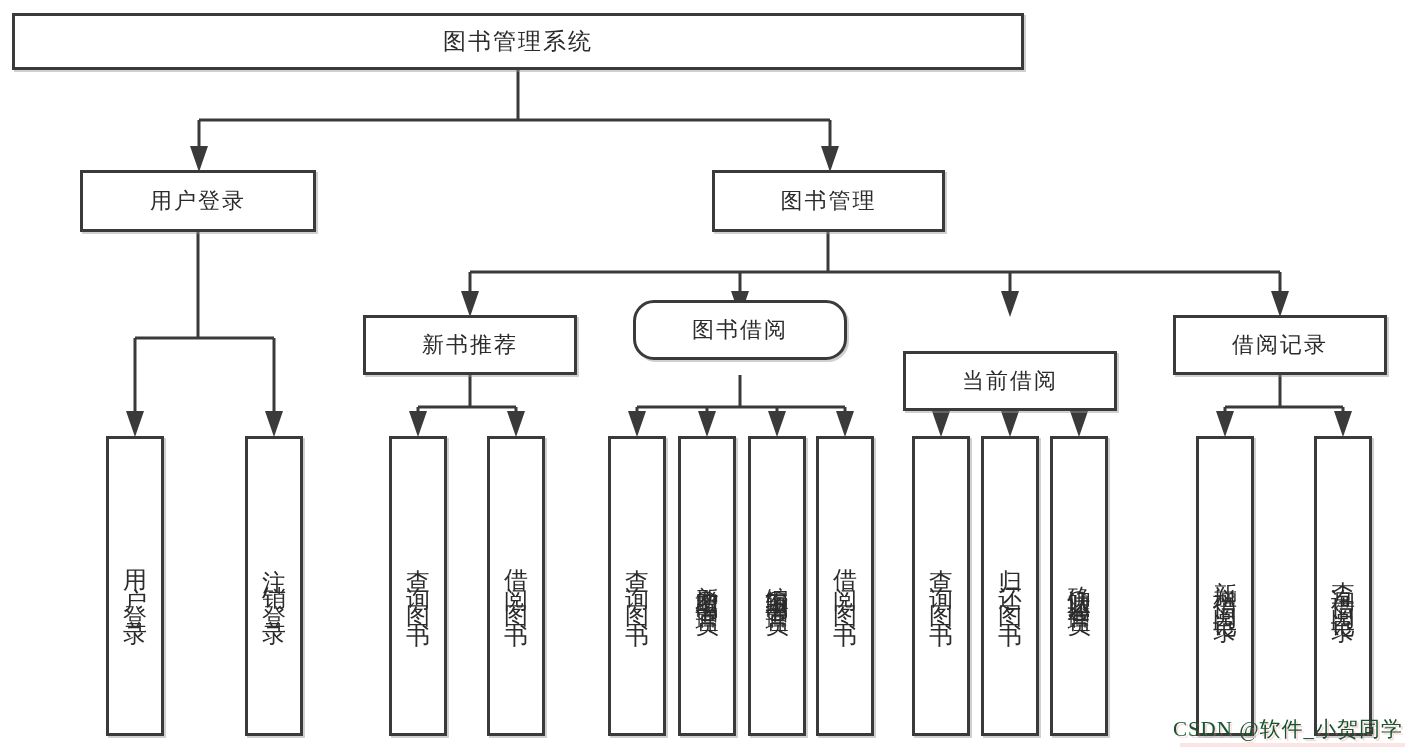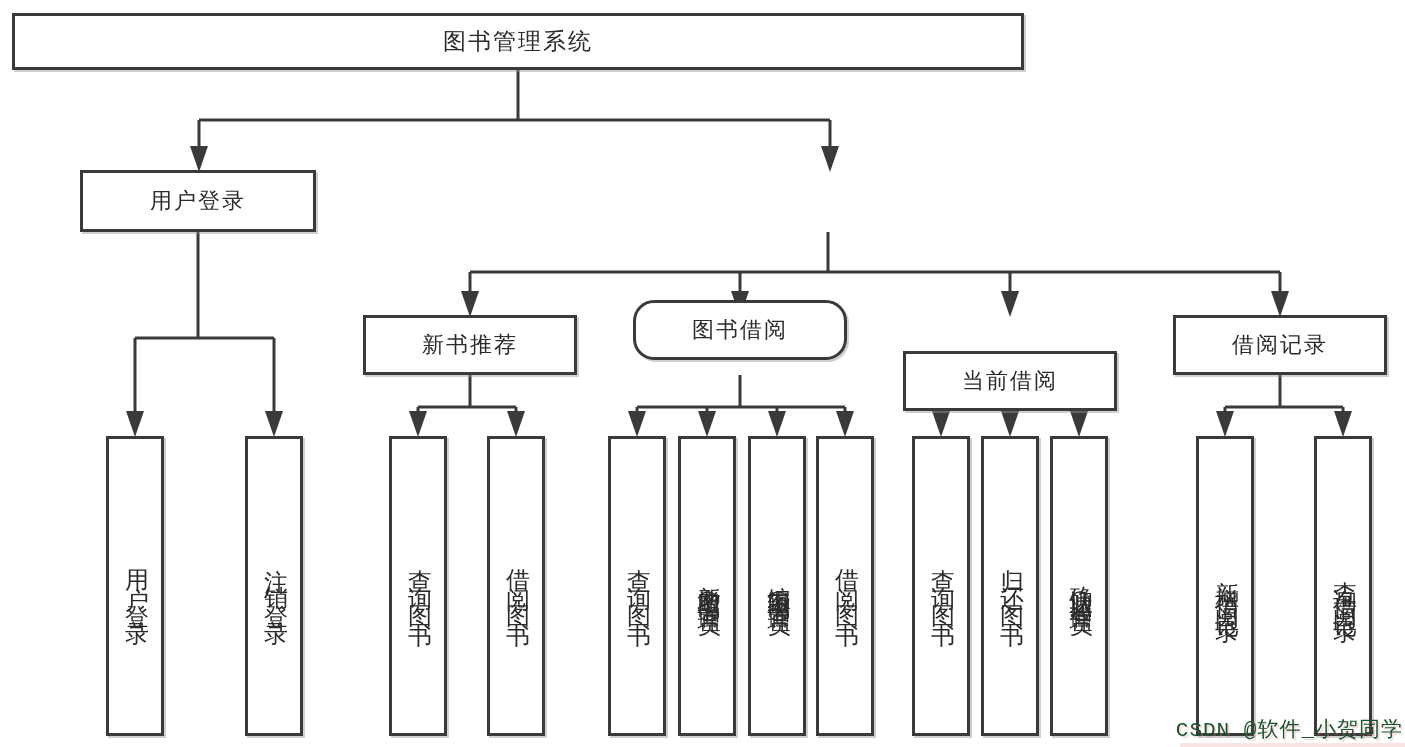--- a/index.html
+++ b/index.html
@@ -1,18 +1,18 @@
 <!DOCTYPE html>
 <html><head>
 <meta charset="utf-8">
 <style>
   html,body { margin:0; padding:0; background:#ffffff; }
   .canvas {
     position:relative; width:1405px; height:747px; background:#ffffff;
-    font-family:Liberation Mono, monospace; overflow:hidden;
+    font-family:Liberation Serif, serif; overflow:hidden;
   }
   svg.connectors { position:absolute; left:0; top:0; width:1405px; height:747px; }
   svg.connectors path { stroke:#3a3a3a; stroke-width:3; fill:none; }
   svg.connectors path.arr { fill:#3a3a3a; stroke:none; }
 
   .node {
     position:absolute; box-sizing:border-box; background:#ffffff;
     border:3px solid #3a3a3a; box-shadow:2px 2px 0 rgba(150,150,150,0.45);
     display:flex; align-items:center; justify-content:center;
     color:#2b2b2b;
@@ -93,20 +93,23 @@
     </g>
   </svg>
 
   <div class="node rootbox" style="left:12px; top:13px; width:1012px; height:57px;">
     <span class="lbl">图书管理系统</span>
   </div>
 
   <div class="node" style="left:80px; top:170px; width:236px; height:62px;">
     <span class="lbl">用户登录</span>
   </div>
+  <div class="node" style="left:712px; top:170px; width:233px; height:62px;">
+    <span class="lbl">图书管理</span>
+  </div>
 
   <div class="node" style="left:363px; top:315px; width:214px; height:60px;align-items:center;">
     <span class="lbl">新书推荐</span>
   </div>
   <div class="node" style="left:633px; top:300px; width:214px; height:60px;border-radius:21px;">
     <span class="lbl">图书借阅</span>
   </div>
   <div class="node" style="left:903px; top:315px; width:214px; height:60px;margin-top:36px;">
     <span class="lbl">当前借阅</span>
   </div>

